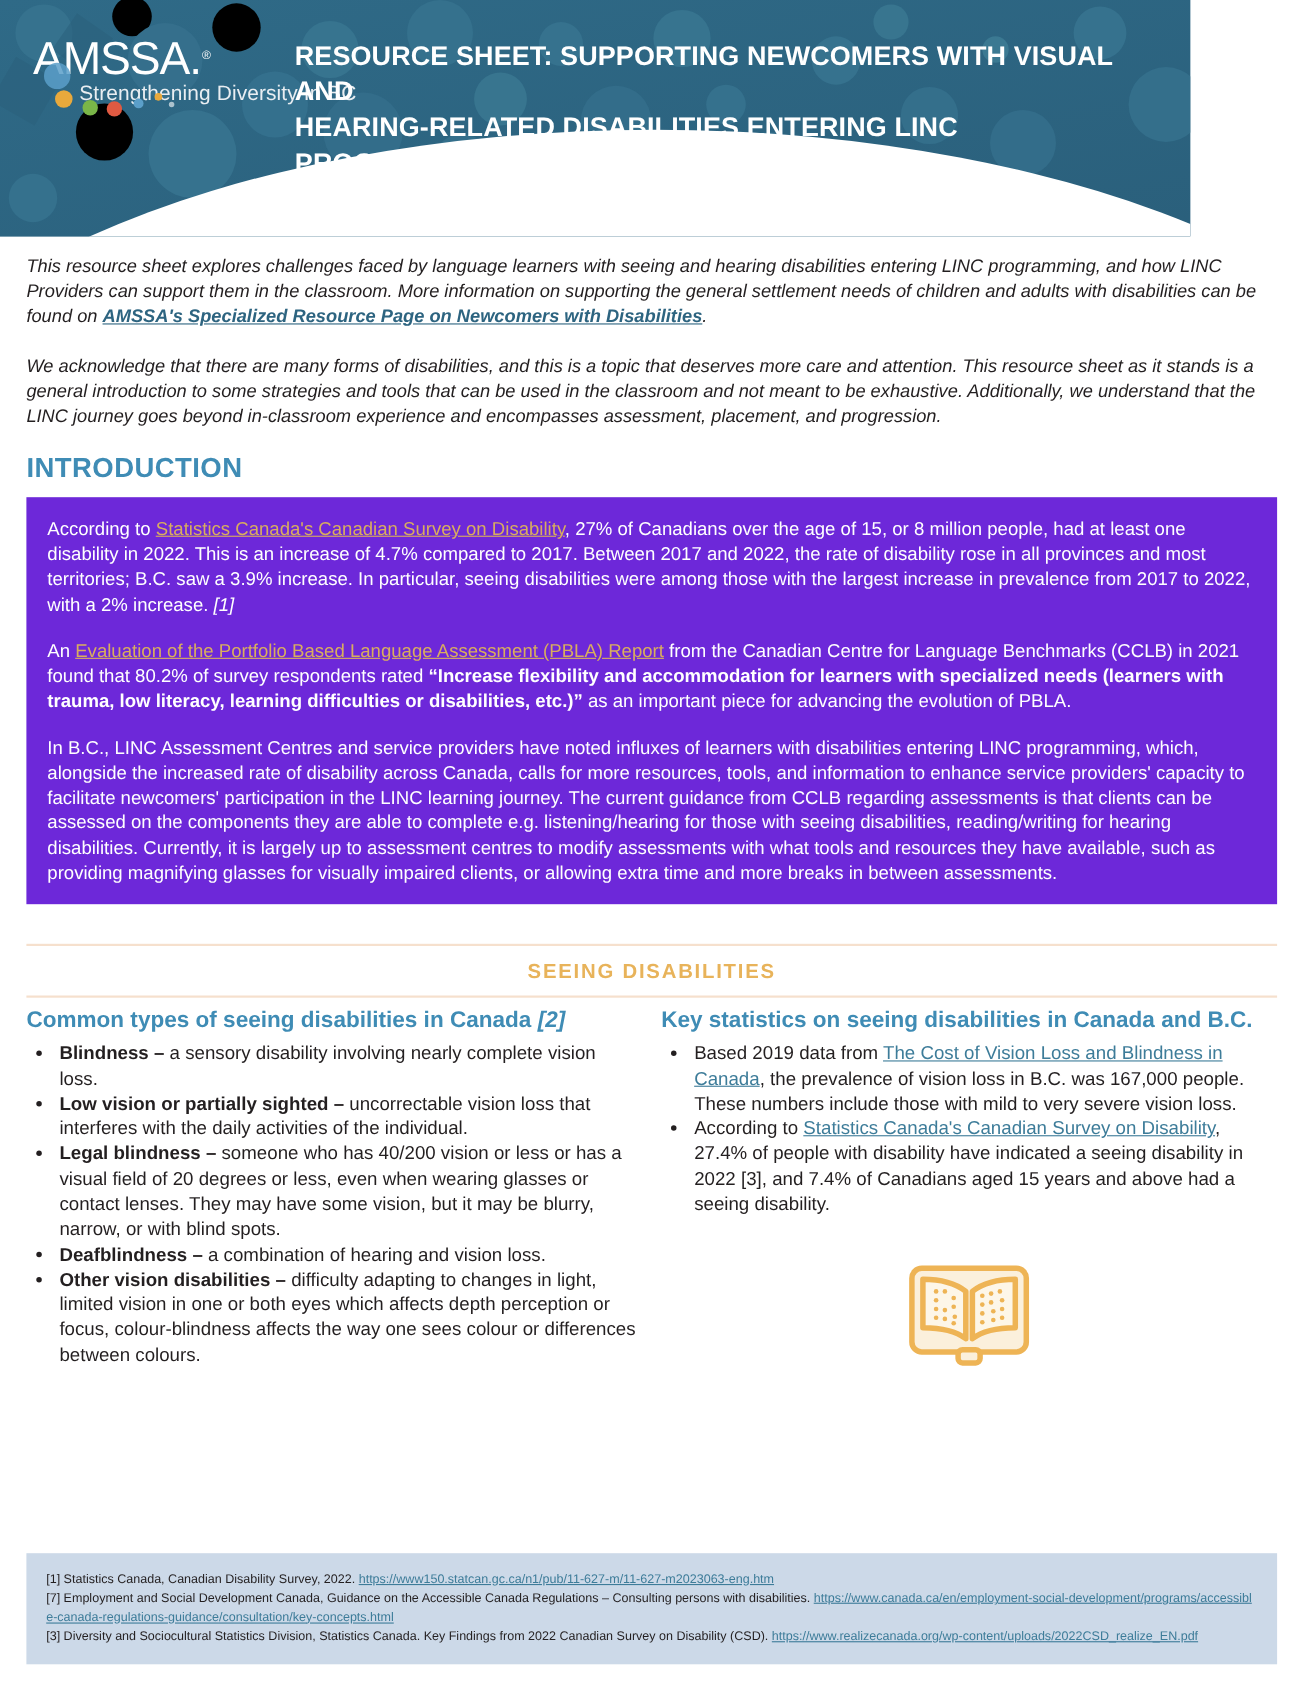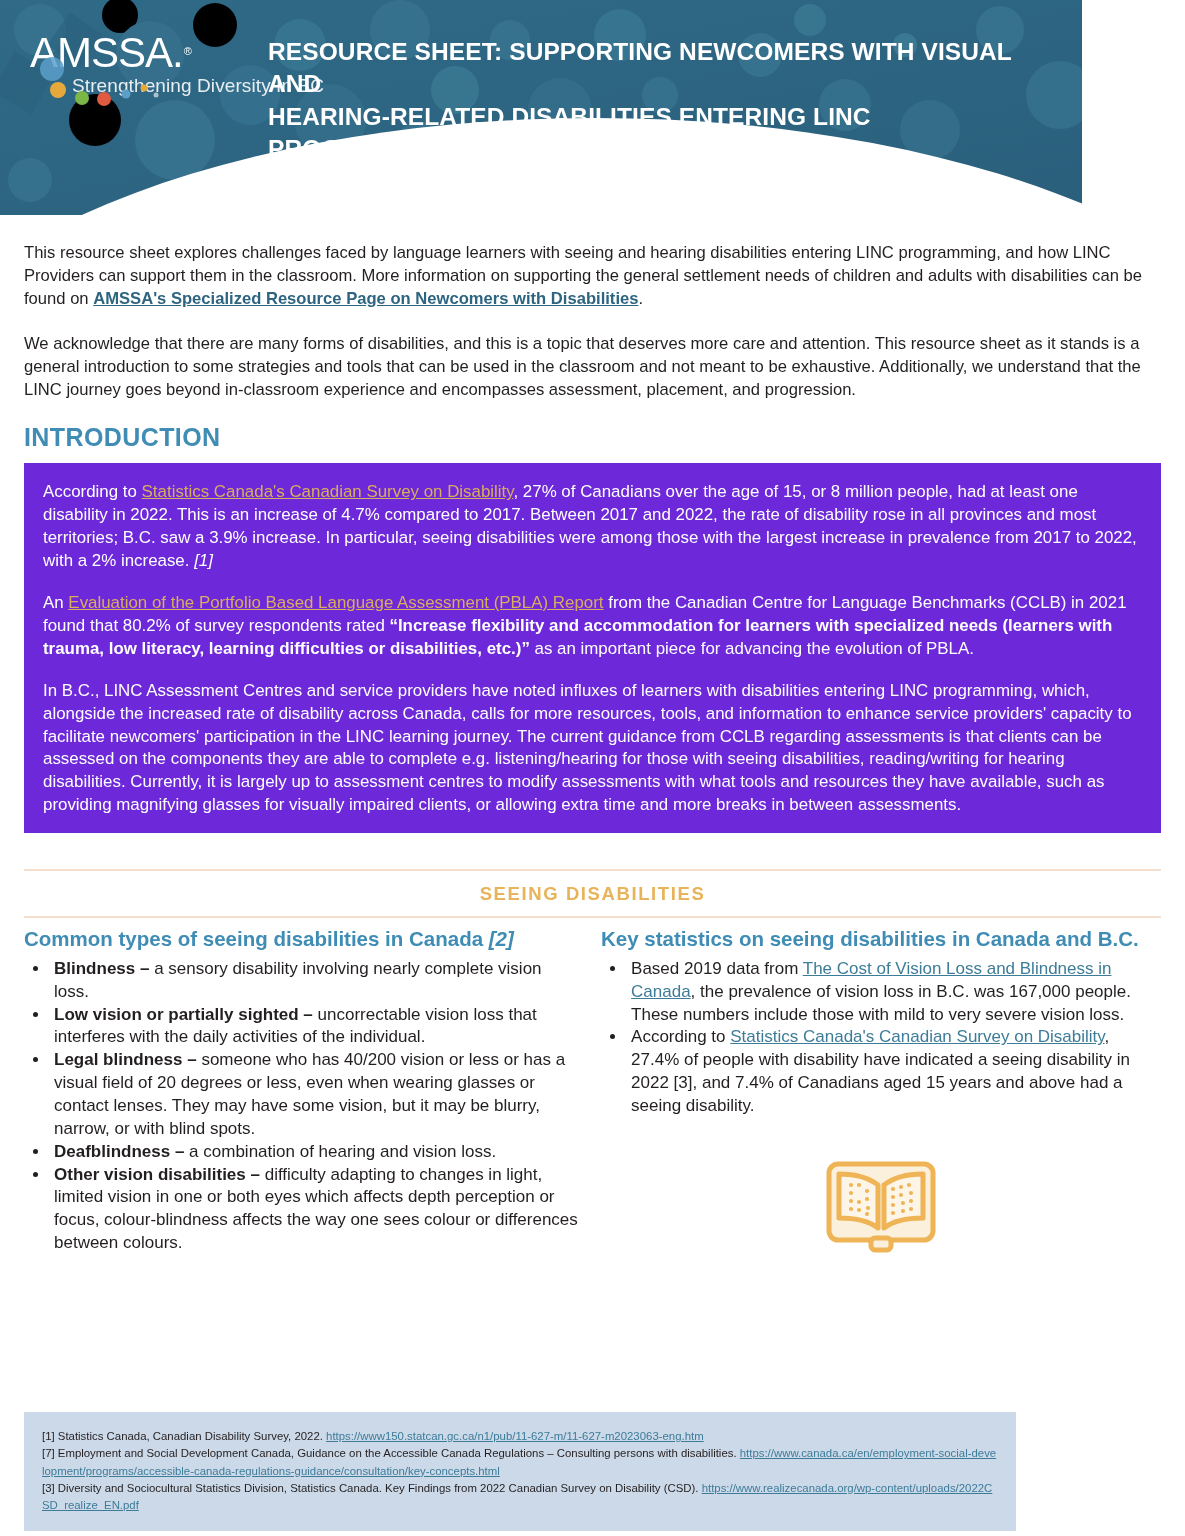--- a/index.html
+++ b/index.html
@@ -95,21 +95,22 @@
   }
 
   
   .page {
     position: relative;
     padding: 0 24px;
     box-sizing: border-box;
     width: 1185px;
   }
   .intro-block {
-    margin-top: 26px;
+    margin-top: 15px;
+    font-style: italic;
     font-size: 16.6px;
     line-height: 1.39;
     color: #231f20;
   }
   .intro-block p { margin: 0 0 22px 0; }
   .intro-link {
     color: #2d6480;
     font-weight: bold;
     text-decoration: underline;
   }
@@ -189,21 +190,21 @@
     margin-top: 34px;
     display: flex;
     justify-content: center;
   }
 
   
   .footnotes {
     position: absolute;
     left: 24px;
     top: 1412px;
-    width: 992px;
+    width: 1137px;
     background: #ccd9e8;
     padding: 16px 18px 16px 18px;
     box-sizing: border-box;
     font-size: 11.4px;
     line-height: 1.52;
     color: #231f20;
   }
   .footnotes div { white-space: normal; }
   .fn-link { color: #3d7c99; text-decoration: underline; word-break: break-all; }
 </style>

